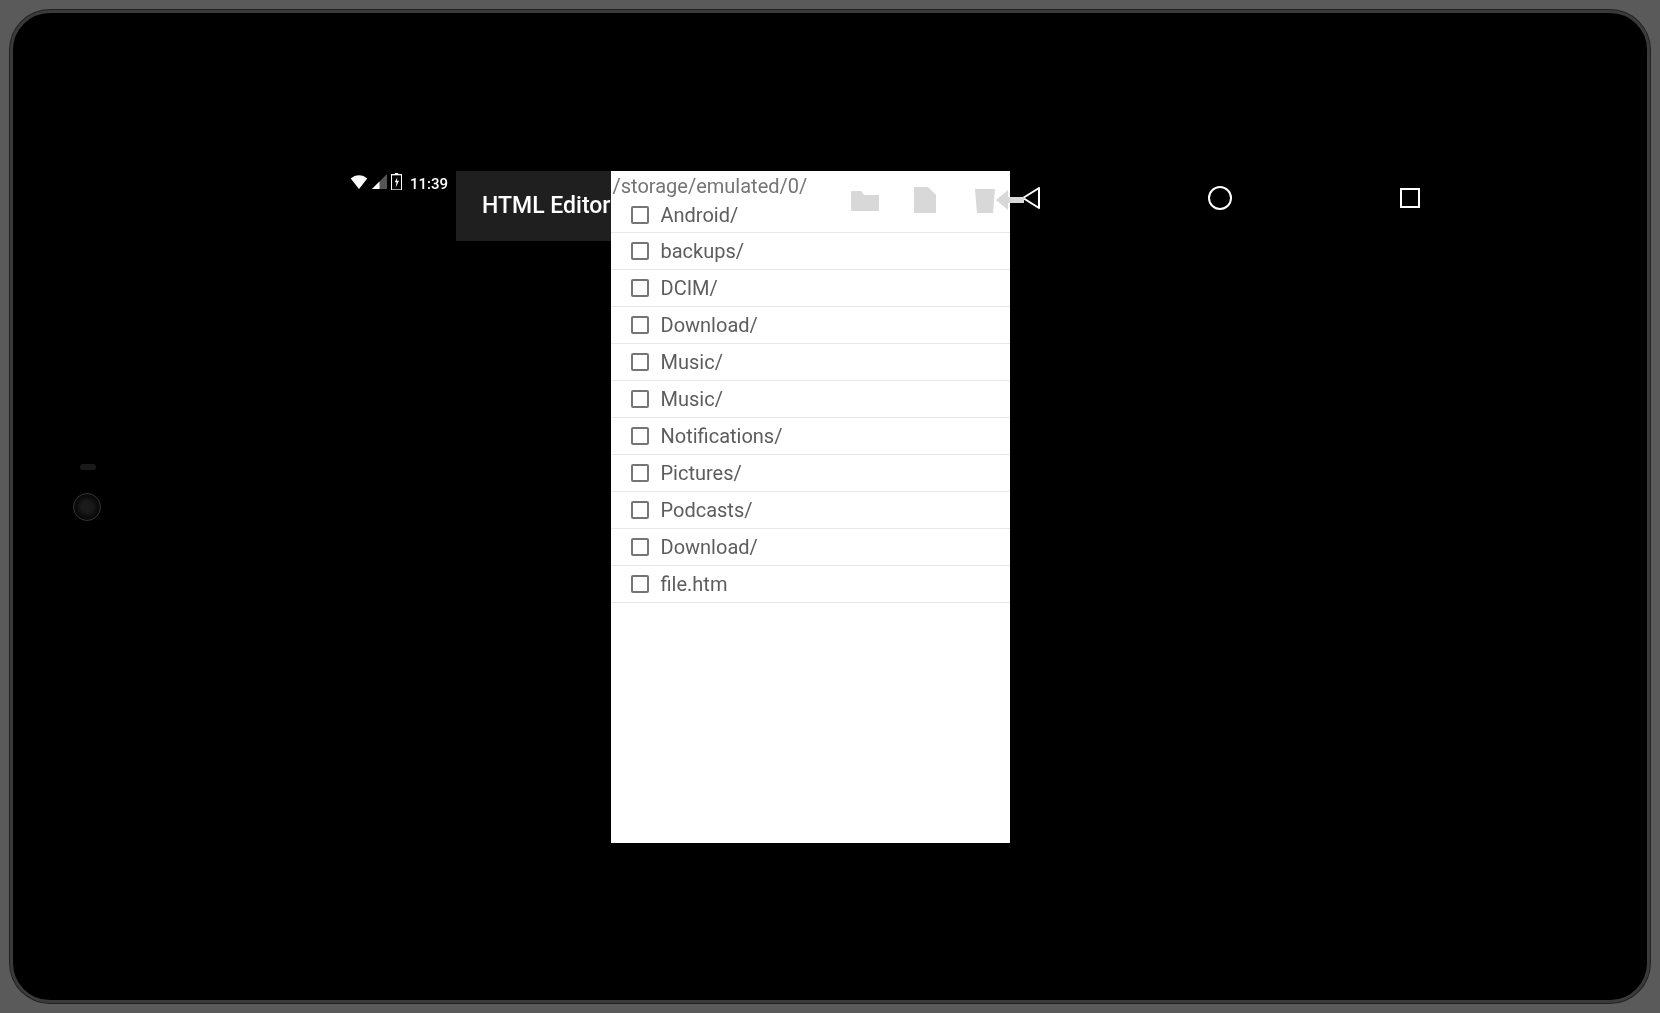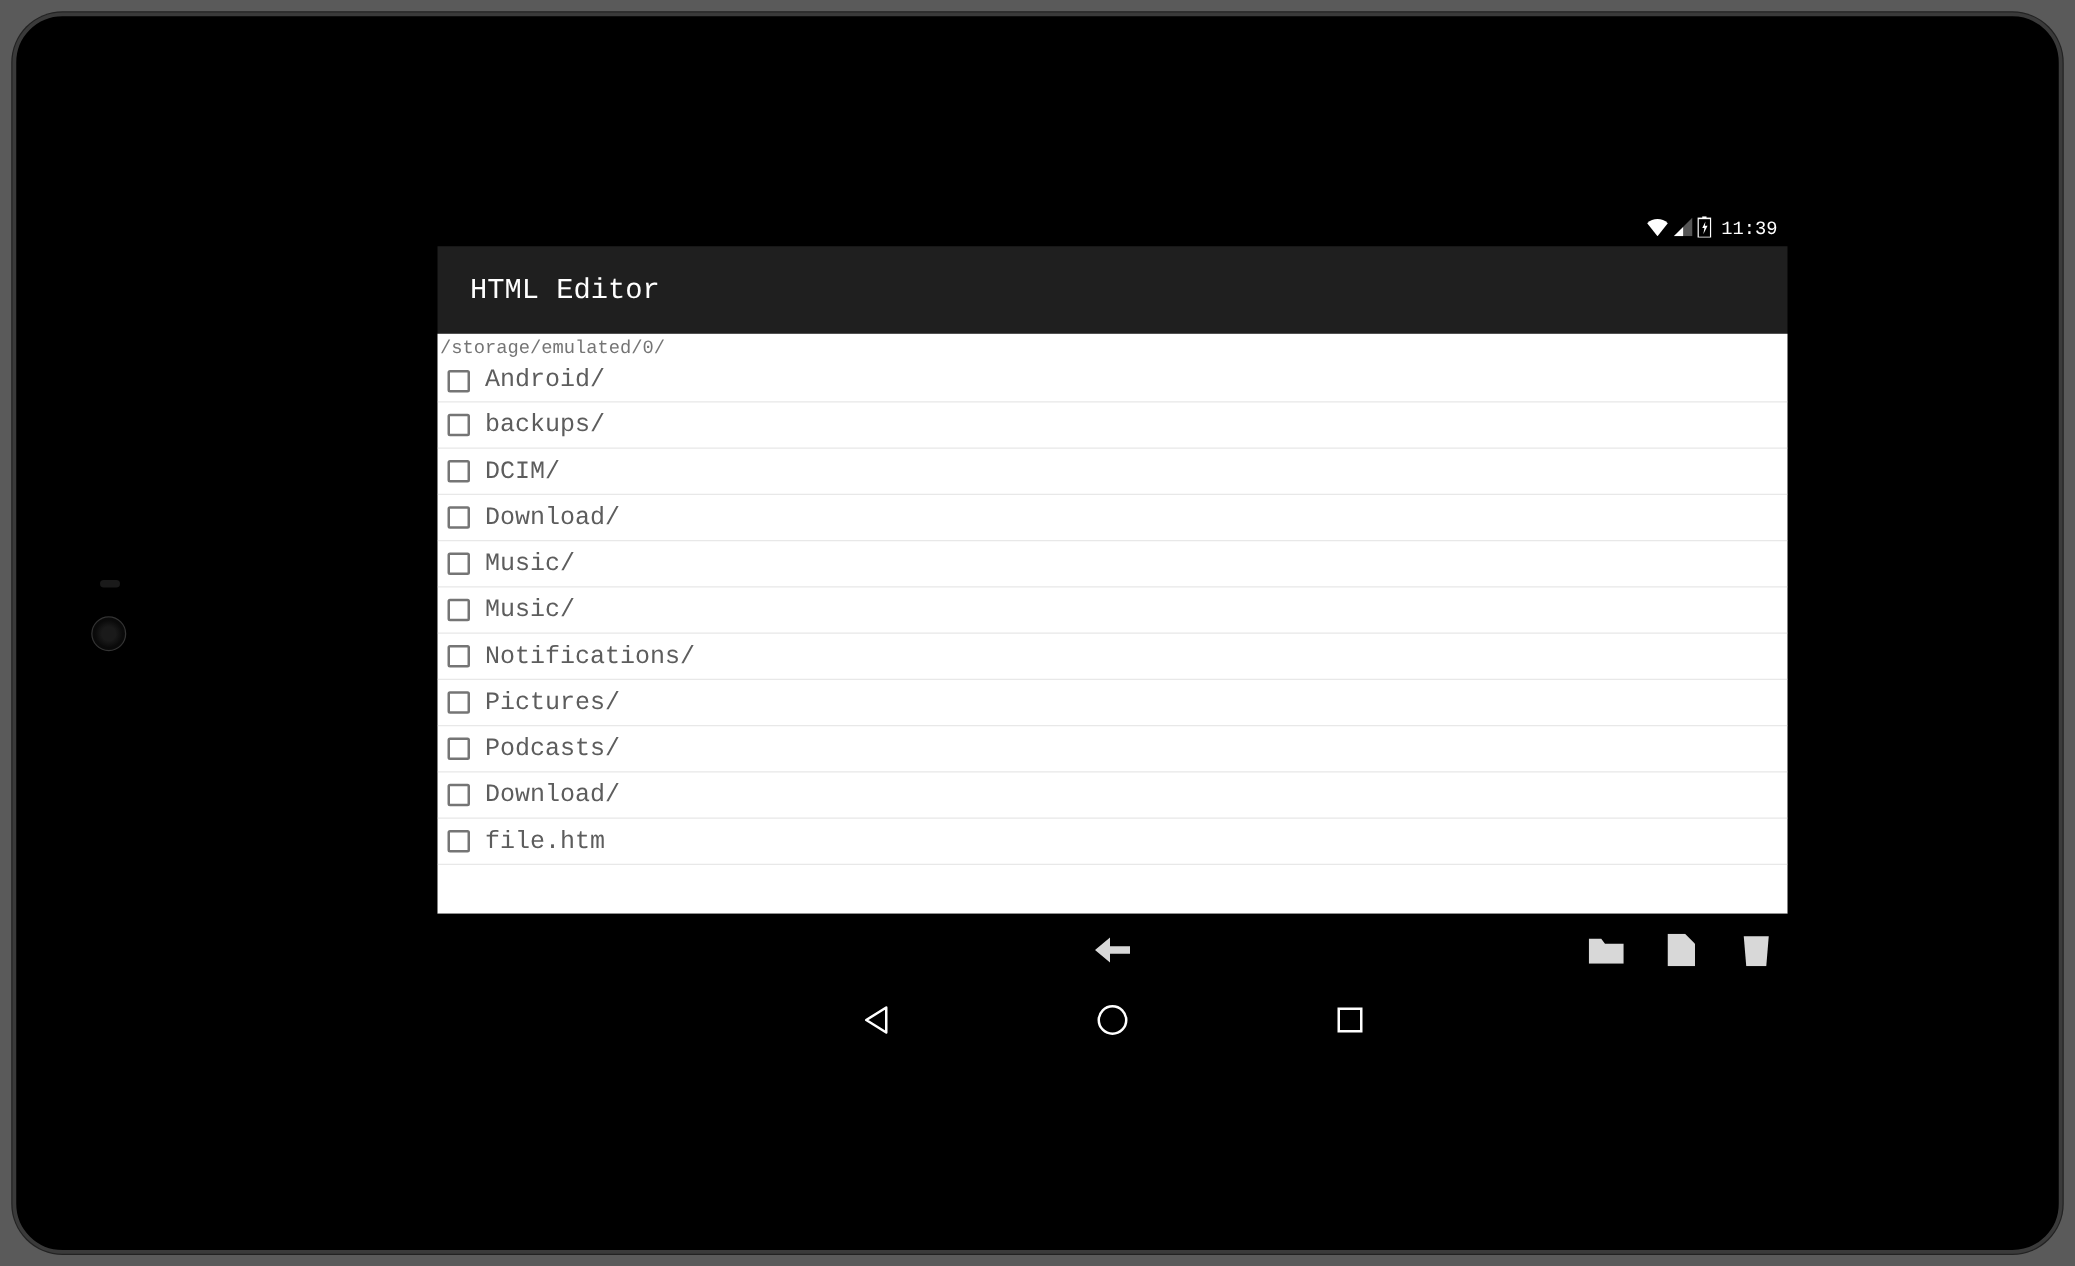--- a/index.html
+++ b/index.html
@@ -44,22 +44,21 @@
     height: 6px;
     background: #1a1a1a;
     border-radius: 3px;
   }
   .screen {
     width: 1080px;
     height: 672px;
     background: #000;
     margin-left: 120px;
     display: flex;
-    flex-direction: column;
-    font-family: Liberation Mono, monospace;
+    flex-direction: row;
   }
   .status-bar {
     height: 26px;
     background: #000;
     display: flex;
     align-items: center;
     justify-content: flex-end;
     padding-right: 8px;
     gap: 4px;
     color: #fff;
@@ -82,34 +81,34 @@
   }
   .content {
     flex: 1;
     background: #fff;
     overflow: hidden;
     display: flex;
     flex-direction: column;
   }
   .path-label {
     color: #757575;
-    font-size: 15px;
+    font-size: 20px;
     padding: 2px 0 0 2px;
     line-height: 1.3;
   }
   .file-list {
     flex: 1;
     overflow: hidden;
   }
   .file-row {
     display: flex;
     align-items: center;
     height: 37px;
     border-bottom: 1px solid #e8e8e8;
-    padding-left: 8px;
+    padding-left: 20px;
     gap: 12px;
   }
   .file-row:first-child { height: 34px; }
   .chk {
     width: 18px;
     height: 18px;
     border: 2px solid #757575;
     border-radius: 2px;
     flex-shrink: 0;
   }

